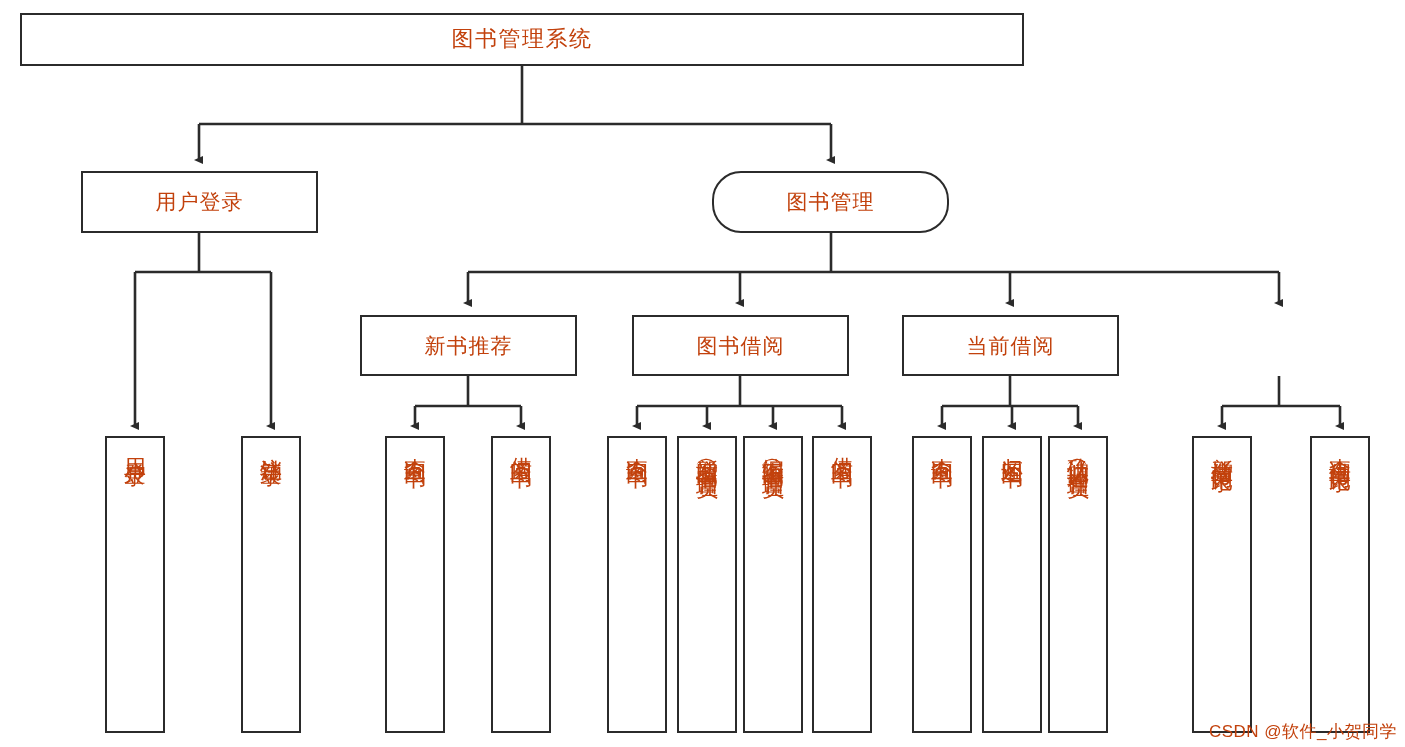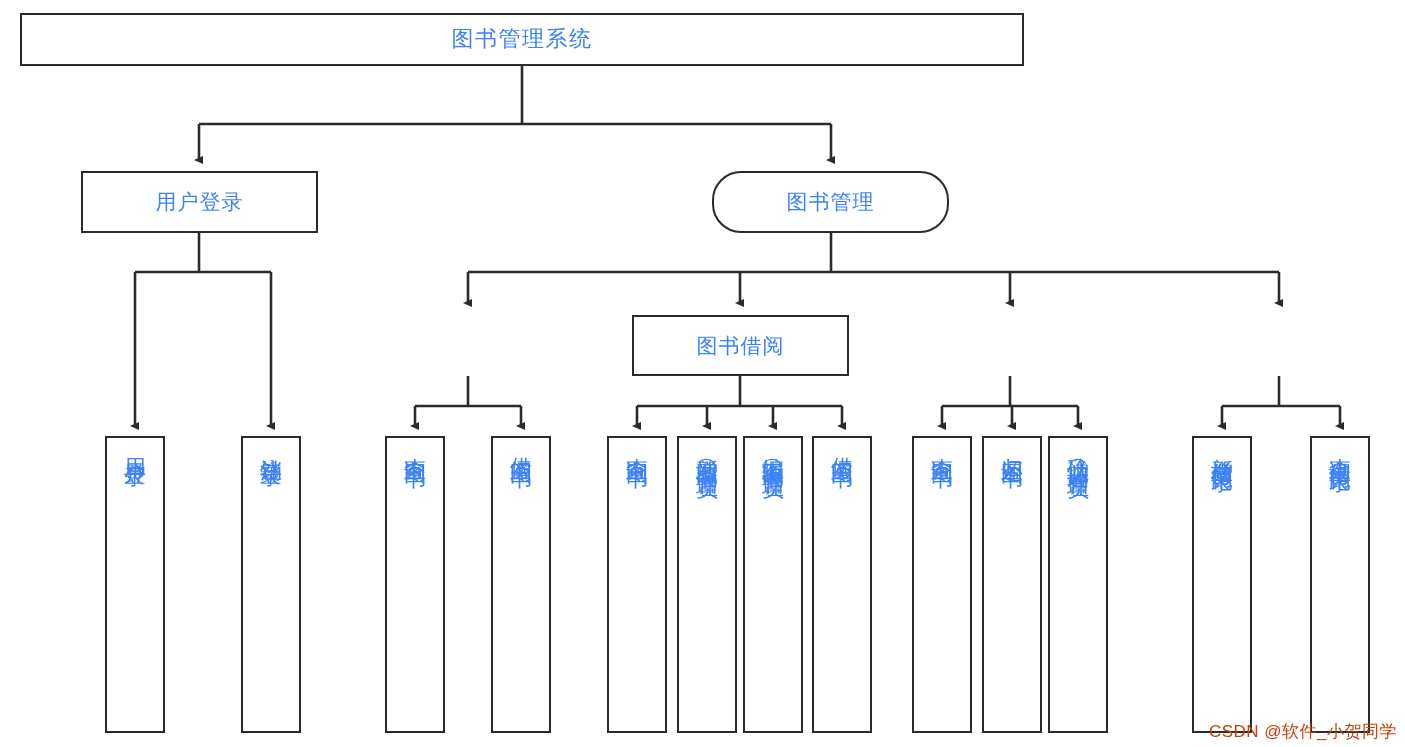--- a/index.html
+++ b/index.html
@@ -30,21 +30,21 @@
     position: absolute;
     box-sizing: border-box;
     background: #ffffff;
     border: 2px solid #2b2b2b;
     display: flex;
     align-items: center;
     justify-content: center;
     z-index: 2;
   }
   .node .lbl {
-    color: #3b82f6;
+    color: #c2410c;
     line-height: 1.12;
     white-space: pre-line;
   }
   
   .node.h .lbl {
     font-size: 21px;
     letter-spacing: 1px;
   }
   .node.root .lbl {
     font-size: 22px;
@@ -134,23 +134,29 @@
     <span class="lbl">图书管理系统</span>
   </div>
 
   <div class="node h" style="left:81px; top:171px; width:237px; height:62px;">
     <span class="lbl">用户登录</span>
   </div>
   <div class="node h" style="left:712px; top:171px; width:237px; height:62px;border-radius:29px;">
     <span class="lbl">图书管理</span>
   </div>
 
+  <div class="node h" style="left:360px; top:315px; width:217px; height:61px;">
+    <span class="lbl">新书推荐</span>
+  </div>
   <div class="node h" style="left:632px; top:315px; width:217px; height:61px;">
     <span class="lbl">图书借阅</span>
   </div>
+  <div class="node h" style="left:902px; top:315px; width:217px; height:61px;">
+    <span class="lbl">当前借阅</span>
+  </div>
 
   <div class="node v" style="left:105px; top:436px; width:60px; height:297px;">
     <span class="lbl">用户登录</span>
   </div>
   <div class="node v" style="left:241px; top:436px; width:60px; height:297px;">
     <span class="lbl">注销登录</span>
   </div>
 
   <div class="node v" style="left:385px; top:436px; width:60px; height:297px;">
     <span class="lbl">查询图书</span>

